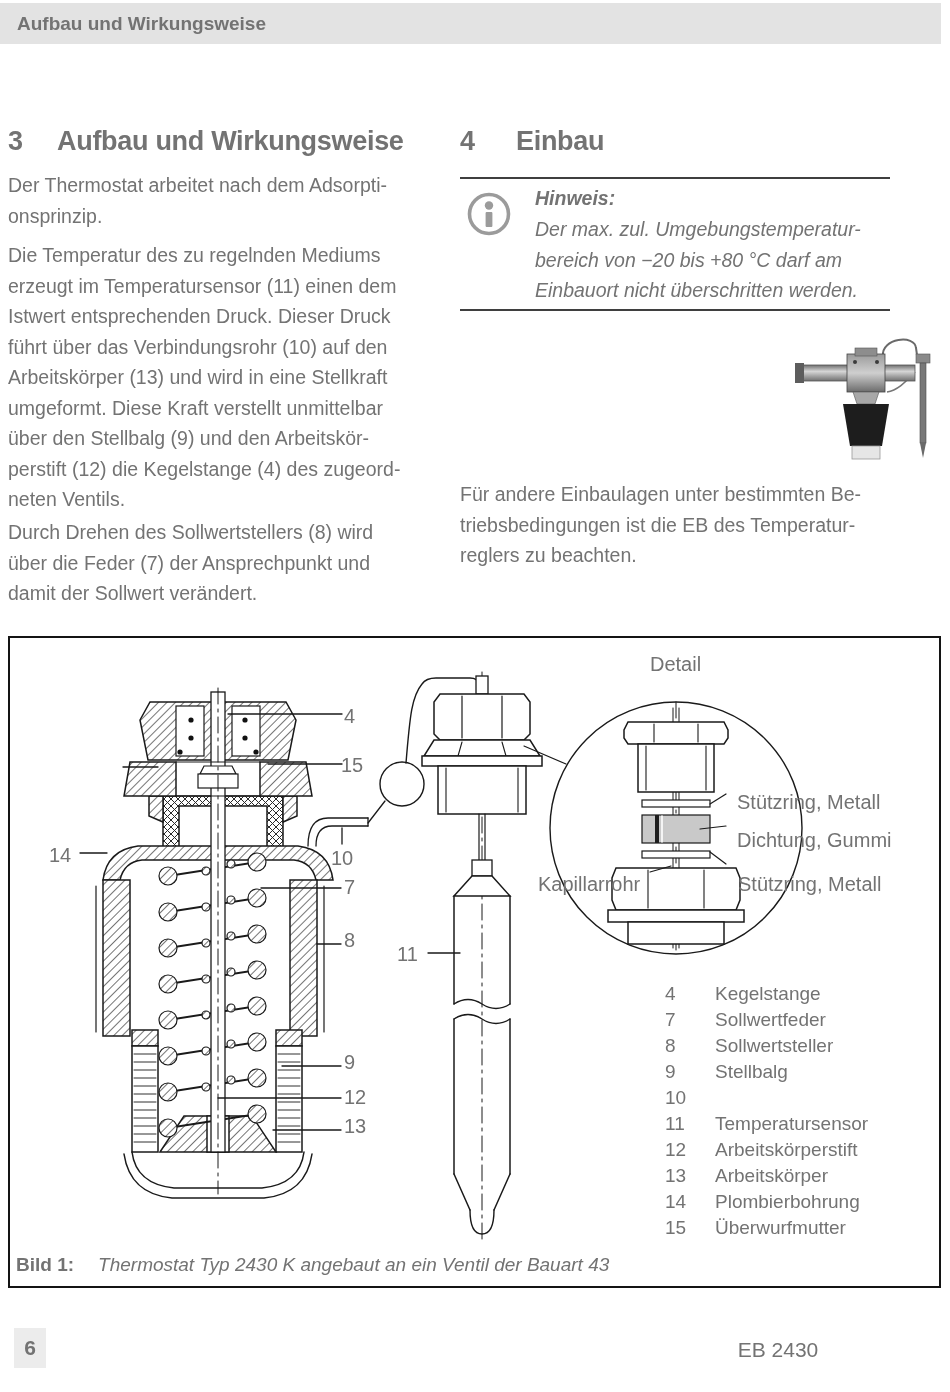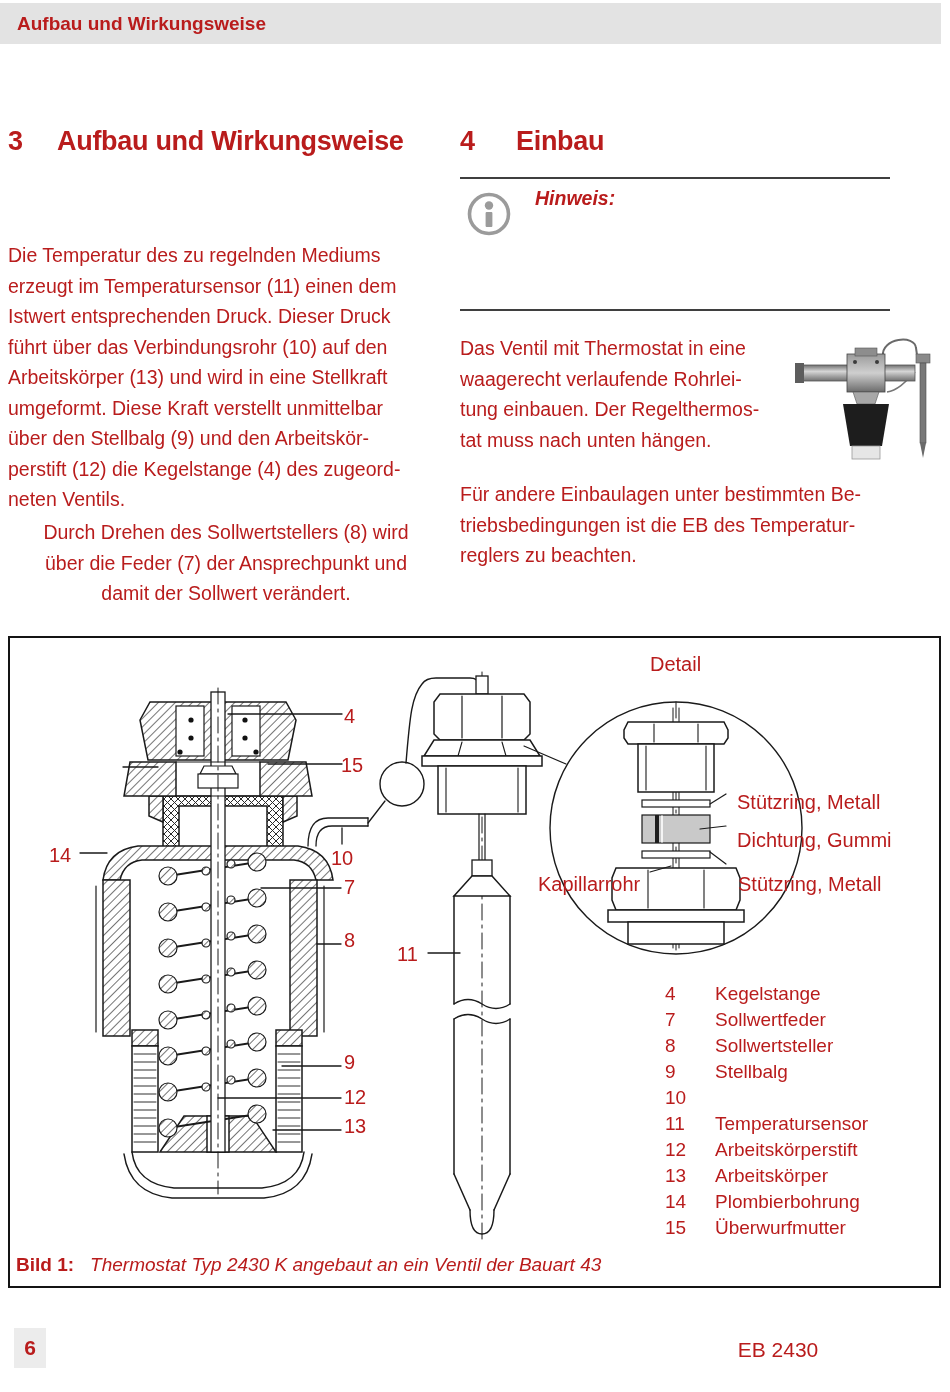--- a/index.html
+++ b/index.html
@@ -1,17 +1,17 @@
 <!DOCTYPE html>
 <html><head>
 <meta charset="utf-8">
 <style>
   html,body{margin:0;padding:0;background:#fff;}
   .page{position:relative;width:950px;height:1392px;background:#fff;overflow:hidden;
-        font-family:"Liberation Sans",sans-serif;color:#b91c1c;}
+        font-family:"Liberation Sans",sans-serif;color:#737373;}
   .abs{position:absolute;}
   .header-bar{left:0;top:3px;width:941px;height:41px;background:#e3e3e3;display:flex;
               align-items:center;padding-left:17px;box-sizing:border-box;
               font-weight:bold;font-size:19px;}
   .sec-head{display:flex;font-size:27px;font-weight:bold;letter-spacing:-0.3px;}
   .sec-head .hnum{width:49px;flex:0 0 auto;}
   .body-text{font-size:19.5px;line-height:30.5px;white-space:pre-line;}
   .italic{font-style:italic;}
   .rule{height:0;border-top:2.5px solid #3f3f3f;}
   .note-title{font-size:19.5px;font-weight:bold;font-style:italic;}
@@ -34,53 +34,54 @@
 <div class="page">
 
   <div class="abs header-bar">
     <span>Aufbau und Wirkungsweise</span>
   </div>
 
   <div class="abs sec-head" style="left:8px;top:126px;">
     <span class="hnum">3</span>
     <span>Aufbau und Wirkungsweise</span>
   </div>
+  <div class="abs body-text" style="left:8px;top:170px;width:436px;">Der Thermostat arbeitet nach dem Adsorpti-
+onsprinzip.</div>
   <div class="abs body-text" style="left:8px;top:240px;width:436px;">Die Temperatur des zu regelnden Mediums
 erzeugt im Temperatursensor (11) einen dem
 Istwert entsprechenden Druck. Dieser Druck
 führt über das Verbindungsrohr (10) auf den
 Arbeitskörper (13) und wird in eine Stellkraft
 umgeformt. Diese Kraft verstellt unmittelbar
 über den Stellbalg (9) und den Arbeitskör-
 perstift (12) die Kegelstange (4) des zugeord-
 neten Ventils.</div>
-  <div class="abs body-text" style="left:8px;top:517px;width:436px;text-align:center;">Durch Drehen des Sollwertstellers (8) wird
+  <div class="abs body-text" style="left:8px;top:517px;width:436px;">Durch Drehen des Sollwertstellers (8) wird
 über die Feder (7) der Ansprechpunkt und
 damit der Sollwert verändert.</div>
 
   <div class="abs sec-head" style="left:460px;top:126px;">
     <span class="hnum" style="width:56px;">4</span>
     <span>Einbau</span>
   </div>
   <div class="abs rule" style="left:460px;top:177px;width:430px;"></div>
 
   <div class="abs" style="left:466px;top:191px;width:46px;height:46px;">
     <svg width="46" height="46" viewBox="0 0 46 46">
       <circle cx="23" cy="23" r="19.5" fill="none" stroke="#9b9b9b" stroke-width="3.6"></circle>
       <circle cx="23" cy="14.5" r="4.2" fill="#9b9b9b"></circle>
       <rect x="19.6" y="21" width="6.8" height="15" rx="1" fill="#9b9b9b"></rect>
     </svg>
   </div>
   <div class="abs note-title" style="left:535px;top:187px;">Hinweis:</div>
+  <div class="abs body-text italic" style="left:535px;top:214px;width:360px;">Der max. zul. Umgebungstemperatur-
+bereich von −20 bis +80 °C darf am
+Einbauort nicht überschritten werden.</div>
   <div class="abs rule" style="left:460px;top:309px;width:430px;"></div>
 
-  <div class="abs body-text" style="left:460px;top:333px;width:335px;">Das Ventil mit Thermostat in eine
-waagerecht verlaufende Rohrlei-
-tung einbauen. Der Regelthermos-
-tat muss nach unten hängen.</div>
 
   <div class="abs" style="left:795px;top:332px;width:152px;height:140px;">
     <svg width="152" height="140" viewBox="0 0 152 140">
       <defs>
         <linearGradient id="gp" x1="0" y1="0" x2="0" y2="1">
           <stop offset="0" stop-color="#6f6f6f"></stop>
             <stop offset="0.4" stop-color="#d6d6d6"></stop>
             <stop offset="1" stop-color="#707070"></stop>
         </linearGradient>
         <linearGradient id="gb" x1="0" y1="0" x2="0" y2="1">
@@ -338,21 +339,21 @@
     <div class="lrow">
         <span class="lnum">14</span>
         <span>Plombierbohrung</span>
       </div>
     <div class="lrow">
         <span class="lnum">15</span>
         <span>Überwurfmutter</span>
       </div>
   </div>
 
-  <div class="abs caption" style="left:16px;top:1254px;">
+  <div class="abs caption" style="left:16px;top:1254px;gap:8px;">
     <span class="cap-label">Bild 1:</span>
     <span class="cap-text">Thermostat Typ 2430 K angebaut an ein Ventil der Bauart 43</span>
   </div>
 
   <div class="abs pagenum-box">
     <span>6</span>
   </div>
   <div class="abs docnum">EB 2430</div>
 
 </div>

